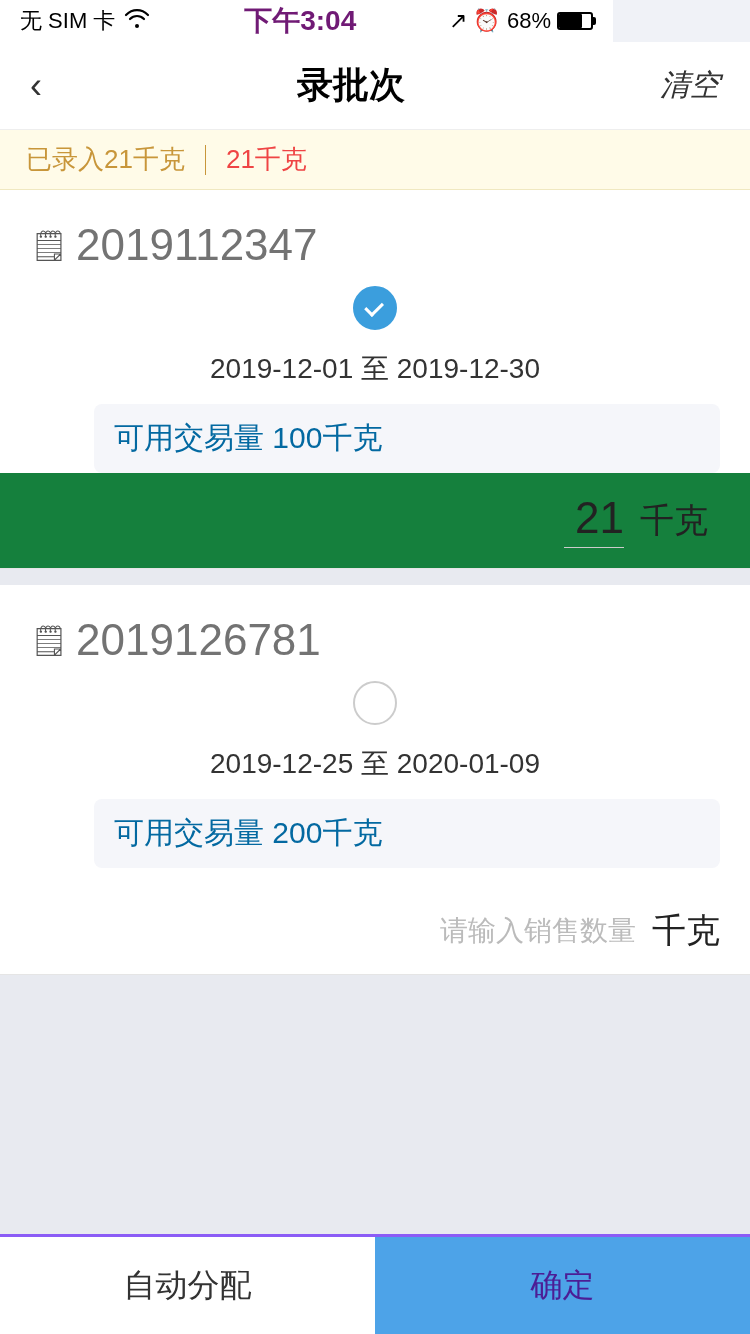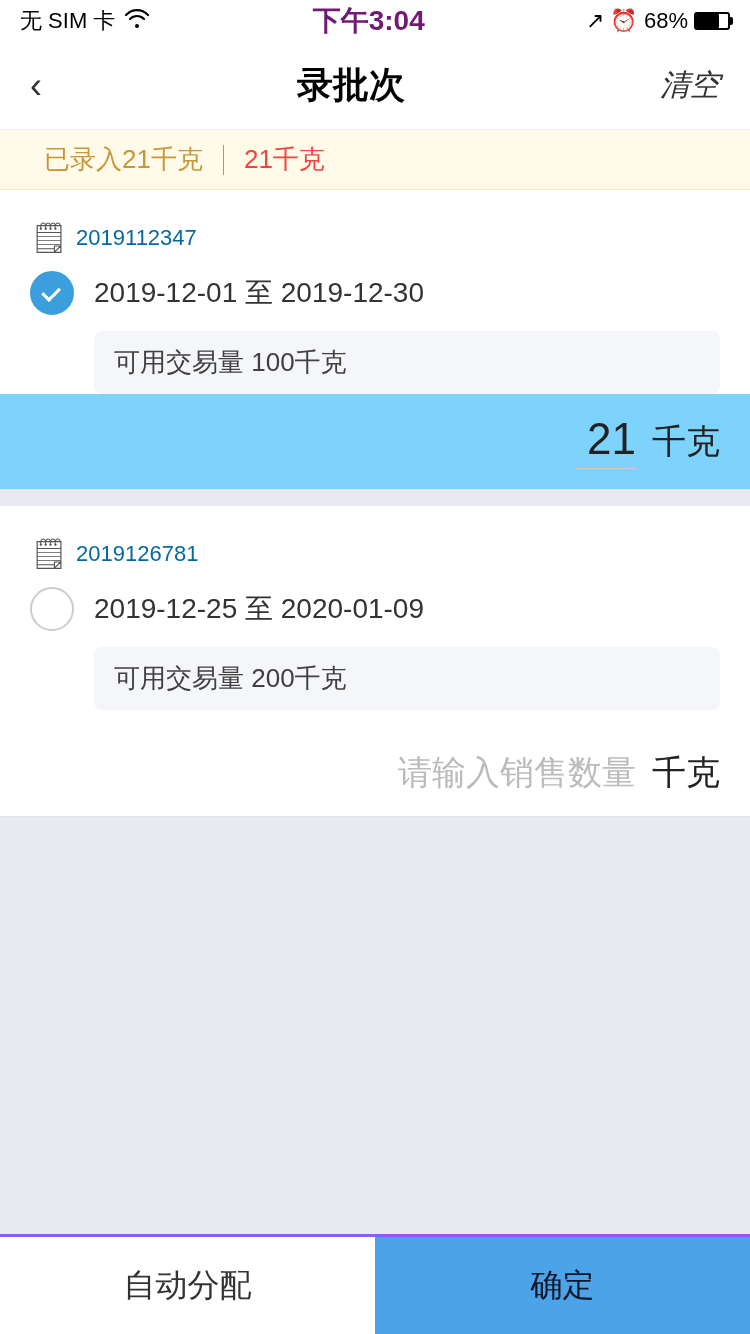--- a/index.html
+++ b/index.html
@@ -7,21 +7,21 @@
     body {
       width: 750px;
       min-height: 1334px;
       font-family: -apple-system, "PingFang SC", "Helvetica Neue", Arial, sans-serif;
       background: #f0f2f7;
       overflow-x: hidden;
     }
 
     
     .status-bar {
-      width: 750px;
+      width: 613px;
       height: 42px;
       background: #fff;
       display: flex;
       align-items: center;
       justify-content: space-between;
       padding: 12px 20px;
       font-size: 24px;
     }
     .status-left {
       display: flex;
@@ -71,21 +71,21 @@
       font-style: italic;
     }
 
     
     .summary-bar {
       width: 750px;
       height: 60px;
       background: #fffbe8;
       display: flex;
       align-items: center;
-      padding: 0 44px;
+      padding: 0 26px;
       gap: 20px;
       border-bottom: 1px solid #f0e8c0;
     }
     .summary-label {
       font-size: 26px;
       color: #c8963a;
     }
     .summary-divider {
       width: 1px;
       height: 30px;
@@ -107,30 +107,31 @@
       display: flex;
       align-items: center;
       gap: 8px;
       margin-bottom: 16px;
     }
     .batch-icon {
       font-size: 30px;
       color: #555;
     }
     .batch-id {
-      font-size: 22px;
-      color: #0369a1;
+      font-size: 44px;
+      color: #737373;
       font-weight: 500;
     }
 
     .batch-row {
       display: flex;
       align-items: center;
       gap: 20px;
       margin-bottom: 16px;
+      flex-direction: column;
     }
     .radio-btn {
       width: 44px;
       height: 44px;
       border-radius: 50%;
       border: 2px solid #ccc;
       background: #fff;
       display: flex;
       align-items: center;
       justify-content: center;
@@ -156,33 +157,33 @@
     }
 
     .available-qty-row {
       margin-left: 64px;
       margin-bottom: 0;
     }
     .available-qty-box {
       background: #f5f6fa;
       border-radius: 8px;
       padding: 14px 20px;
-      font-size: 26px;
-      color: #404040;
+      font-size: 30px;
+      color: #0369a1;
       display: inline-block;
       width: 100%;
     }
 
     
     .qty-input-row {
       display: flex;
       align-items: center;
       justify-content: flex-end;
-      padding: 20px 30px;
-      background: #7dd3fc;
+      padding: 20px 42px;
+      background: #15803d;
       border-bottom: 1px solid #e5e5e5;
       gap: 16px;
     }
     .qty-value {
       font-size: 44px;
       color: #222;
       font-weight: 500;
       min-width: 60px;
       text-align: right;
     }
@@ -211,21 +212,21 @@
     .placeholder-input-row {
       display: flex;
       align-items: center;
       justify-content: flex-end;
       padding: 20px 30px;
       background: #fff;
       gap: 16px;
       border-bottom: 1px solid #e5e5e5;
     }
     .placeholder-text {
-      font-size: 34px;
+      font-size: 28px;
       color: #bbb;
     }
     .placeholder-unit {
       font-size: 34px;
       color: #222;
     }
 
     
     .gray-area {
       width: 750px;
@@ -256,21 +257,21 @@
       cursor: pointer;
       border: none;
       outline: none;
     }
     .btn-confirm {
       flex: 1;
       display: flex;
       align-items: center;
       justify-content: center;
       font-size: 32px;
-      color: #0f172a;
+      color: #4c1d95;
       background: #4da3e8;
       cursor: pointer;
       border: none;
       outline: none;
     }
   </style>
 </head>
 <body>
 
 <div class="status-bar">

